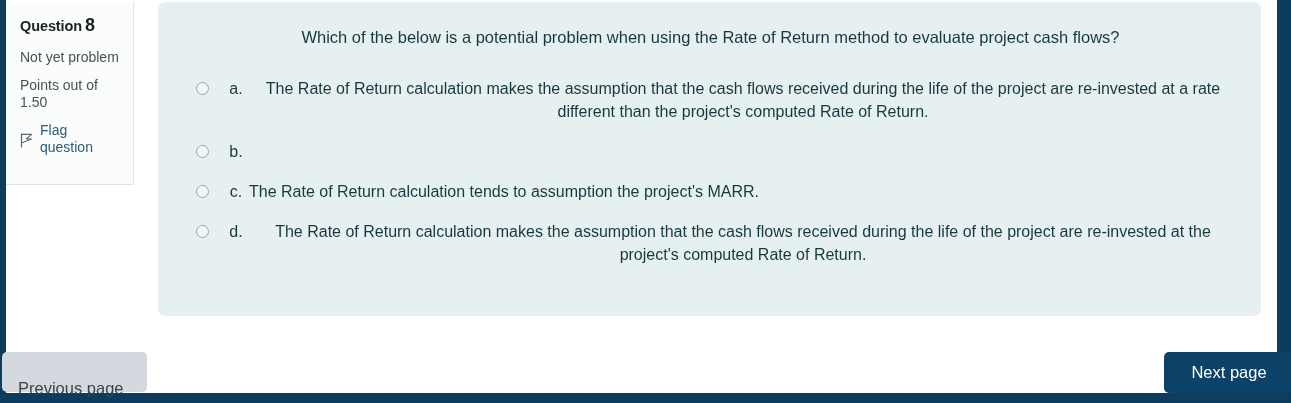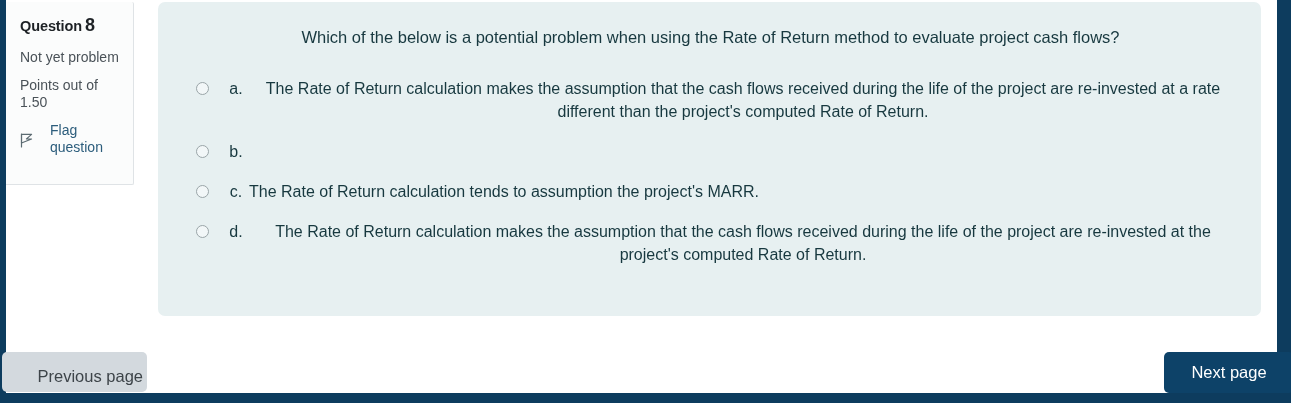--- a/index.html
+++ b/index.html
@@ -83,21 +83,21 @@
   }
   .qinfo-points {
     color: #4a5258;
     font-size: 14px;
     line-height: 17px;
     margin: 0 0 11px 0;
   }
   .flag-row {
     display: flex;
     align-items: center;
-    gap: 17px;
+    gap: 7px;
     cursor: pointer;
   }
   .flag-icon {
     display: inline-block;
     width: 13px;
     height: 15px;
     flex: 0 0 auto;
     position: relative;
     top: 1px;
   }
@@ -171,23 +171,23 @@
     top: 352px;
     width: 145px;
     height: 40px;
     background: #d3d9de;
     border: none;
     border-radius: 5px;
     color: #3d4449;
     font-family: "Liberation Sans", sans-serif;
     font-size: 16.5px;
     line-height: 40px;
-    text-align: right;
-    cursor: pointer;
-    padding: 4px;
+    text-align: left;
+    cursor: pointer;
+    padding: 16px;
     box-sizing: border-box;
   }
   .next-btn {
     position: absolute;
     left: 1158px;
     top: 352px;
     width: 130px;
     height: 41px;
     background: #0d4268;
     border: none;

